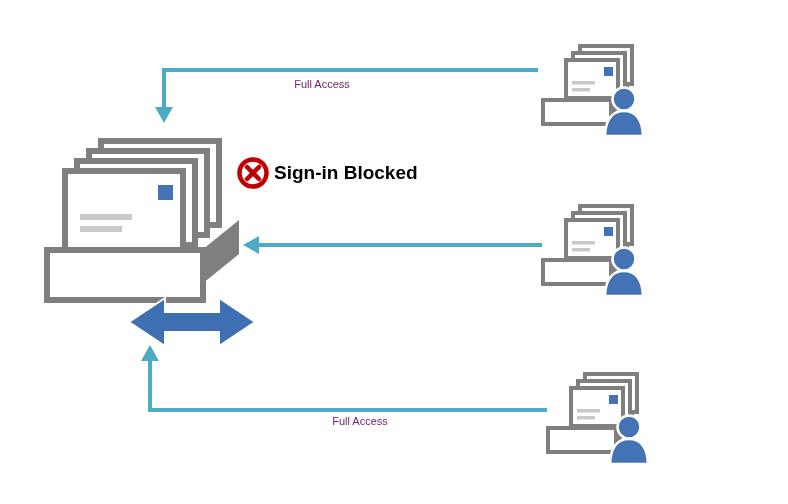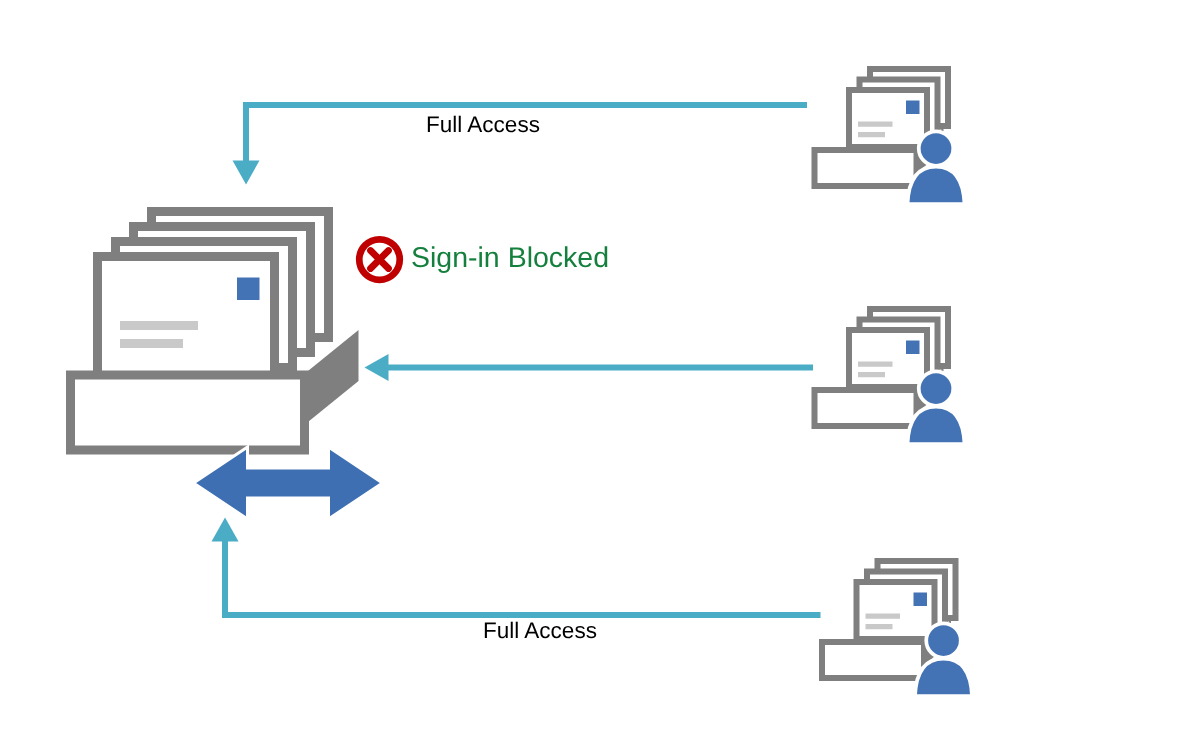--- a/index.html
+++ b/index.html
@@ -9,34 +9,35 @@
     width: 788px;
     height: 504px;
     background: #ffffff;
     overflow: hidden;
     font-family: "Liberation Sans", sans-serif;
     color: #000000;
   }
   .abs { position: absolute; }
   .arrow-label {
     position: absolute;
-    font-size: 15px;
+    font-size: 11px;
     line-height: 18px;
     text-align: center;
-    color: #000000;
+    color: #701a75;
     white-space: nowrap;
   }
   .blocked-label {
     position: absolute;
     left: 274px;
     top: 161px;
     font-size: 19px;
     line-height: 23px;
-    color: #15803d;
+    color: #000000;
     white-space: nowrap;
+    font-weight: bold;
   }
 </style>
 </head>
 <body>
 
 <div class="canvas">
 
   <svg class="abs" style="left:42px; top:138px;" width="200" height="176" viewBox="0 0 200 176">
     <g stroke="#7F7F7F" stroke-width="6" fill="#FFFFFF">
       <rect x="59" y="3" width="118" height="84"></rect>

